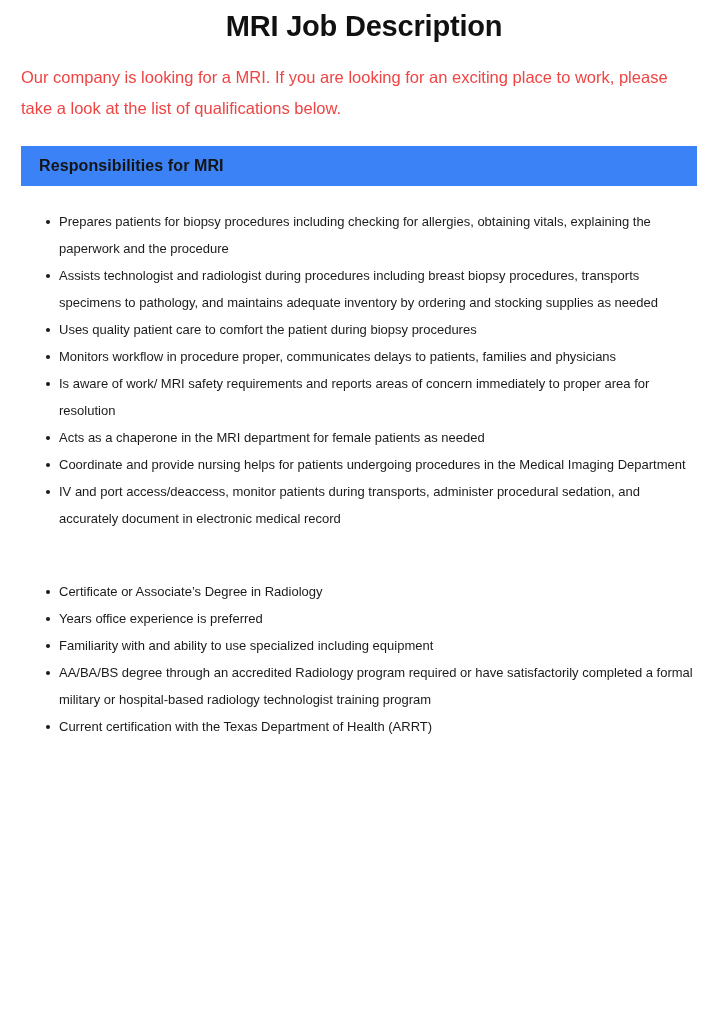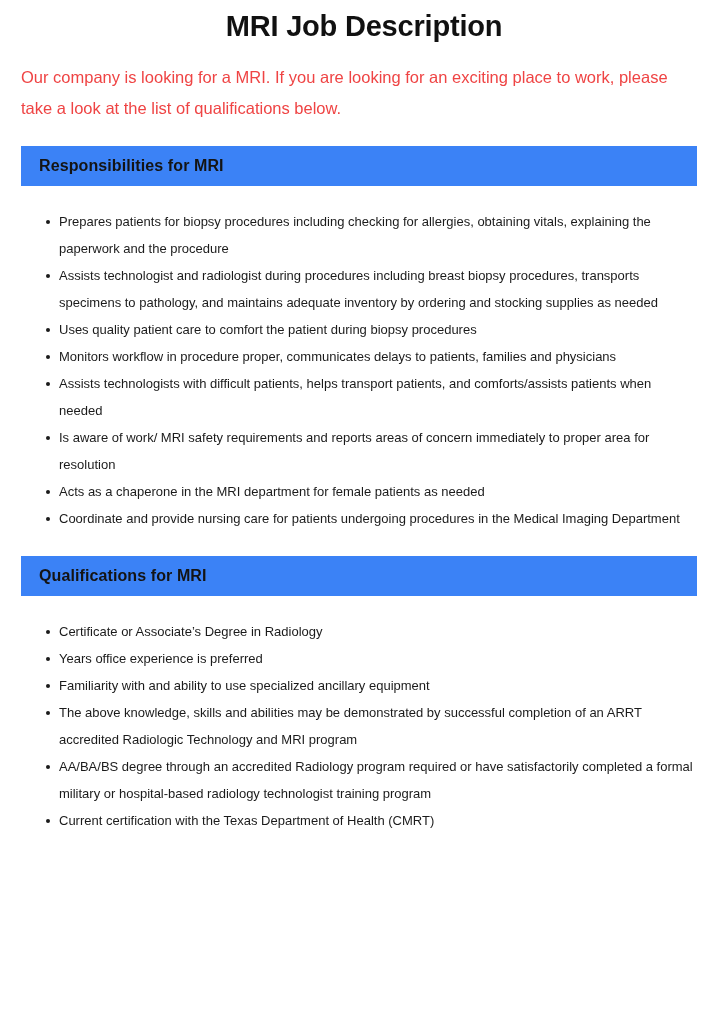--- a/index.html
+++ b/index.html
@@ -101,37 +101,33 @@
   <div class="section">
     <div class="section-header">
       <span class="section-header-title">Responsibilities for MRI</span>
     </div>
     <div class="section-spacer-top"></div>
     <ul class="bullet-list">
         <li>Prepares patients for biopsy procedures including checking for allergies, obtaining vitals, explaining the paperwork and the procedure</li>
         <li>Assists technologist and radiologist during procedures including breast biopsy procedures, transports specimens to pathology, and maintains adequate inventory by ordering and stocking supplies as needed</li>
         <li>Uses quality patient care to comfort the patient during biopsy procedures</li>
         <li>Monitors workflow in procedure proper, communicates delays to patients, families and physicians</li>
-        <li>Assists technologists with difficult patients, helps transport patients, and comforts/assists patients when needed</li>
         <li>Is aware of work/ MRI safety requirements and reports areas of concern immediately to proper area for resolution</li>
         <li>Acts as a chaperone in the MRI department for female patients as needed</li>
-        <li>Coordinate and provide nursing care for patients undergoing procedures in the Medical Imaging Department</li>
+        <li>Coordinate and provide nursing helps for patients undergoing procedures in the Medical Imaging Department</li>
+        <li>IV and port access/deaccess, monitor patients during transports, administer procedural sedation, and accurately document in electronic medical record</li>
       </ul>
   </div>
 
   <div class="gap-before-header"></div>
 
   <div class="section">
-    <div class="section-header">
-      <span class="section-header-title">Qualifications for MRI</span>
-    </div>
     <div class="section-spacer-top"></div>
     <ul class="bullet-list">
         <li>Certificate or Associate’s Degree in Radiology</li>
         <li>Years office experience is preferred</li>
-        <li>Familiarity with and ability to use specialized ancillary equipment</li>
-        <li>The above knowledge, skills and abilities may be demonstrated by successful completion of an ARRT accredited Radiologic Technology and MRI program</li>
+        <li>Familiarity with and ability to use specialized including equipment</li>
         <li>AA/BA/BS degree through an accredited Radiology program required or have satisfactorily completed a formal military or hospital-based radiology technologist training program</li>
-        <li>Current certification with the Texas Department of Health (CMRT)</li>
+        <li>Current certification with the Texas Department of Health (ARRT)</li>
       </ul>
   </div>
 
 </div>
 
 </body></html>

